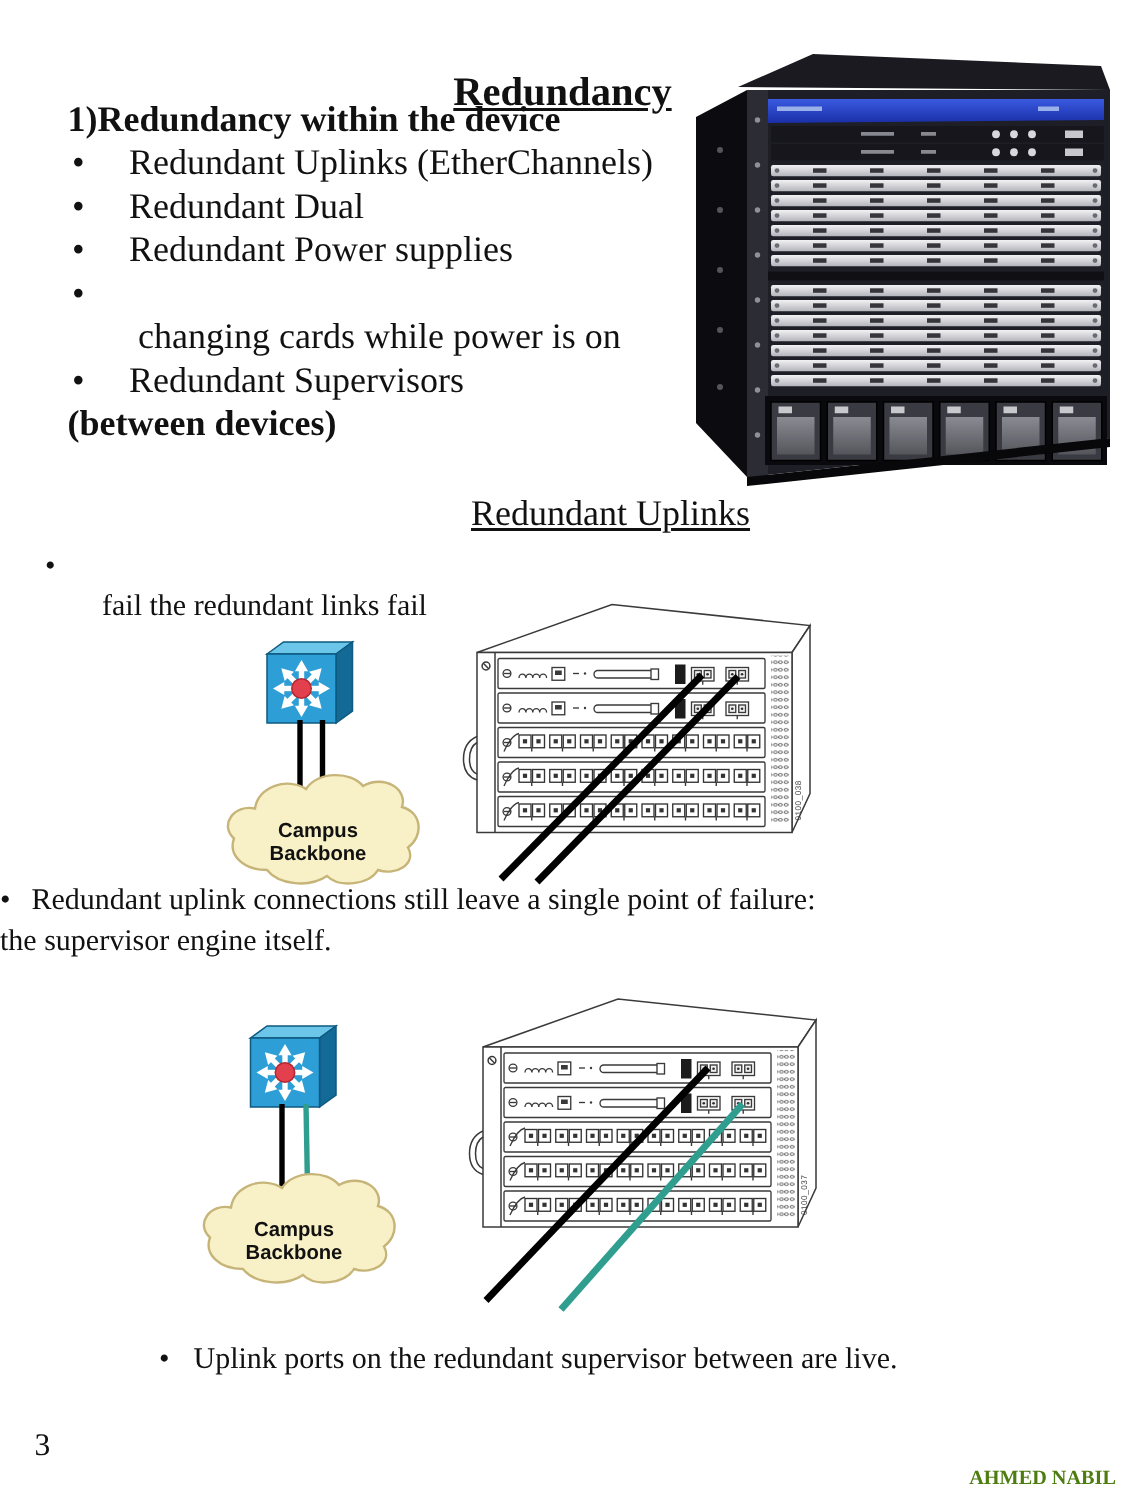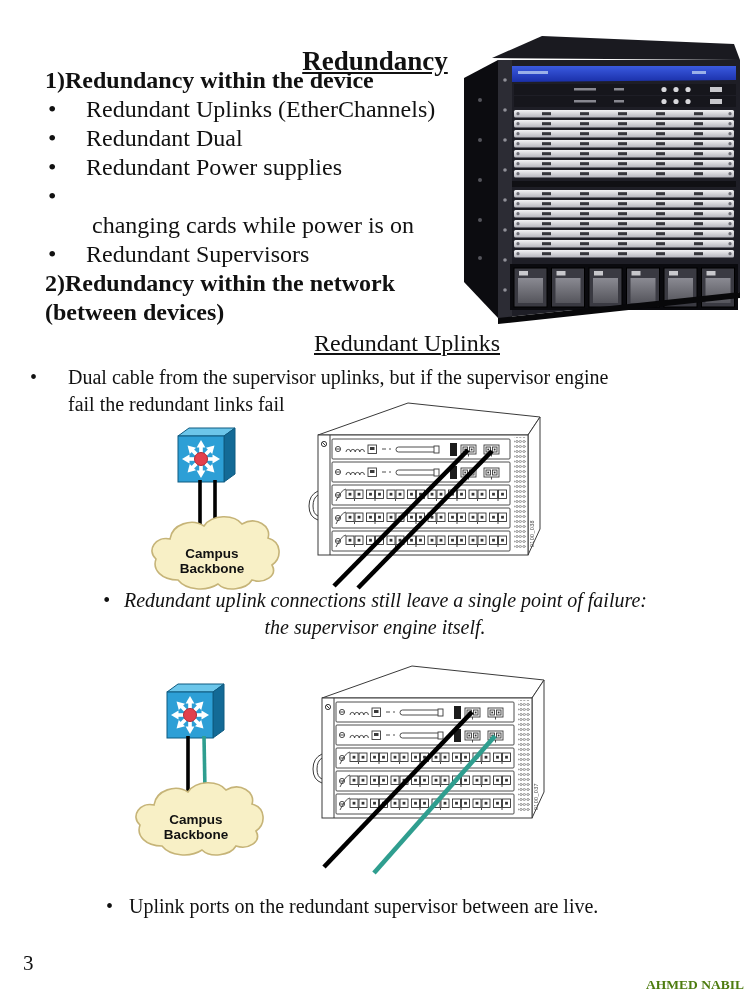--- a/index.html
+++ b/index.html
@@ -20,21 +20,21 @@
   .cont { padding-left:47px; }
 
   .h2 {
     top:330px; left:0; width:100%; text-align:center;
     font-size:24px; font-weight:normal; text-decoration:underline;padding-left:32px;
   }
   .para { font-size:20px; line-height:27px; }
   .p1 { left:30px; top:364px; width:690px; }
   .p1 .row { display:flex; }
   .p1 .b { width:38px; flex:0 0 38px; }
-  .p2 { top:587px; left:0; width:100%; text-align:center;font-style:italic; }
+  .p2 { top:587px; left:0; width:100%; text-align:left; }
   .p2 .b { margin-right:14px; }
   .p3 { left:106px; top:893px; }
   .p3 .b { margin-right:16px; }
 
   .pageno { left:23px; top:951px; font-size:21px; }
   .author { right:6px; top:977px; font-size:13.5px; font-weight:bold; color:#4d7c0f; }
 
   svg.diag { position:absolute; overflow:visible; }
   .cloud-label { font:bold 13.5px "Liberation Sans", sans-serif; fill:#111; }
   .fig-id { font:5.5px "Liberation Sans", sans-serif; fill:#444; letter-spacing:.3px; }
@@ -198,21 +198,20 @@
       <span>Redundant Power supplies</span>
     </div>
     <div class="li">
       <span class="b">•</span>
     </div>
     <div class="cont">changing cards while power is on</div>
     <div class="li">
       <span class="b">•</span>
       <span>Redundant Supervisors</span>
     </div>
-    <div class="lh">2)Redundancy within the network</div>
     <div class="lh">(between devices)</div>
   </div>
 
   <svg class="diag" style="left:452px; top:30px; width:296px; height:302px;" viewBox="0 0 296 302">
     <polygon points="40,28 90,6 282,14 288,30" fill="#1a1a20"></polygon>
     <polygon points="12,48 46,30 46,288 12,252" fill="#0c0c10"></polygon>
     <circle cx="28" cy="70" r="2" fill="#55555c"></circle>
       <circle cx="28" cy="110" r="2" fill="#55555c"></circle>
     <circle cx="28" cy="150" r="2" fill="#55555c"></circle>
       <circle cx="28" cy="190" r="2" fill="#55555c"></circle>
@@ -281,21 +280,20 @@
         </g>
     </g>
     <polygon points="46,288 288,262 288,268 46,294" fill="#08080a"></polygon>
   </svg>
 
   <div class="abs h2">Redundant Uplinks</div>
 
   <div class="abs para p1">
     <div class="row">
       <span class="b">•</span>
-      <span>Dual cable from the supervisor uplinks, but if the supervisor engine</span>
     </div>
     <div class="row">
       <span class="b"></span>
       <span>fail the redundant links fail</span>
     </div>
   </div>
 
   <svg class="diag" style="left:128px; top:400px; width:462px; height:200px;" viewBox="0 0 462 200">
     <use href="#switchIcon" x="50" y="28"></use>
     <line x1="72" y1="80" x2="72" y2="126" stroke="#000" stroke-width="3.6"></line>

